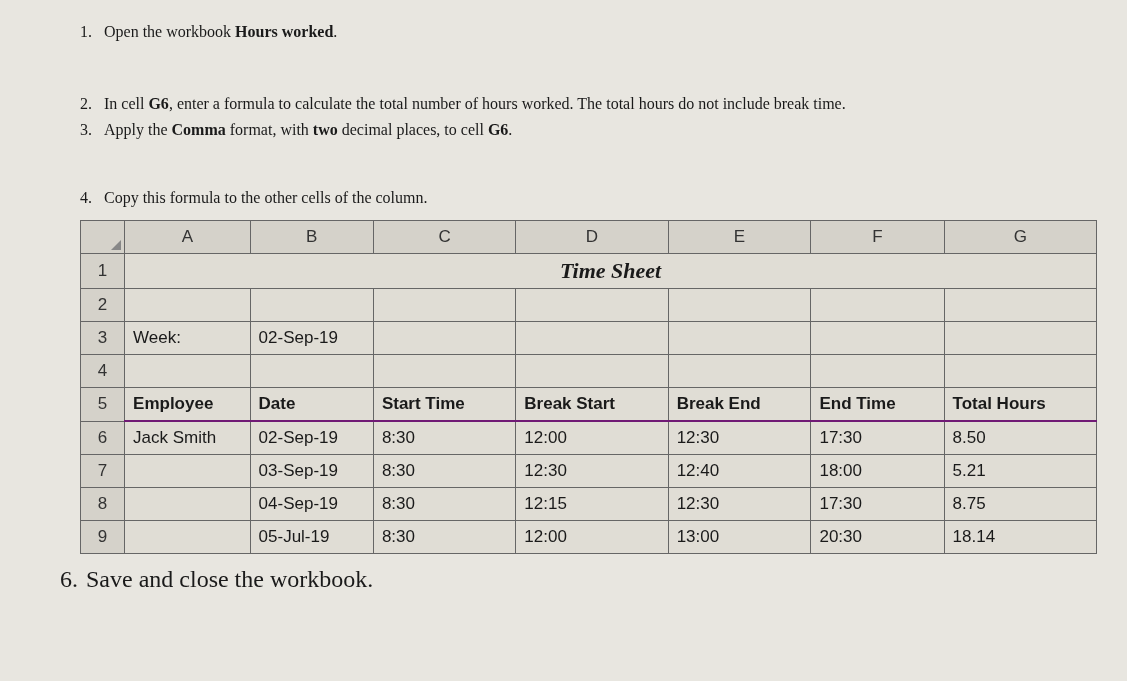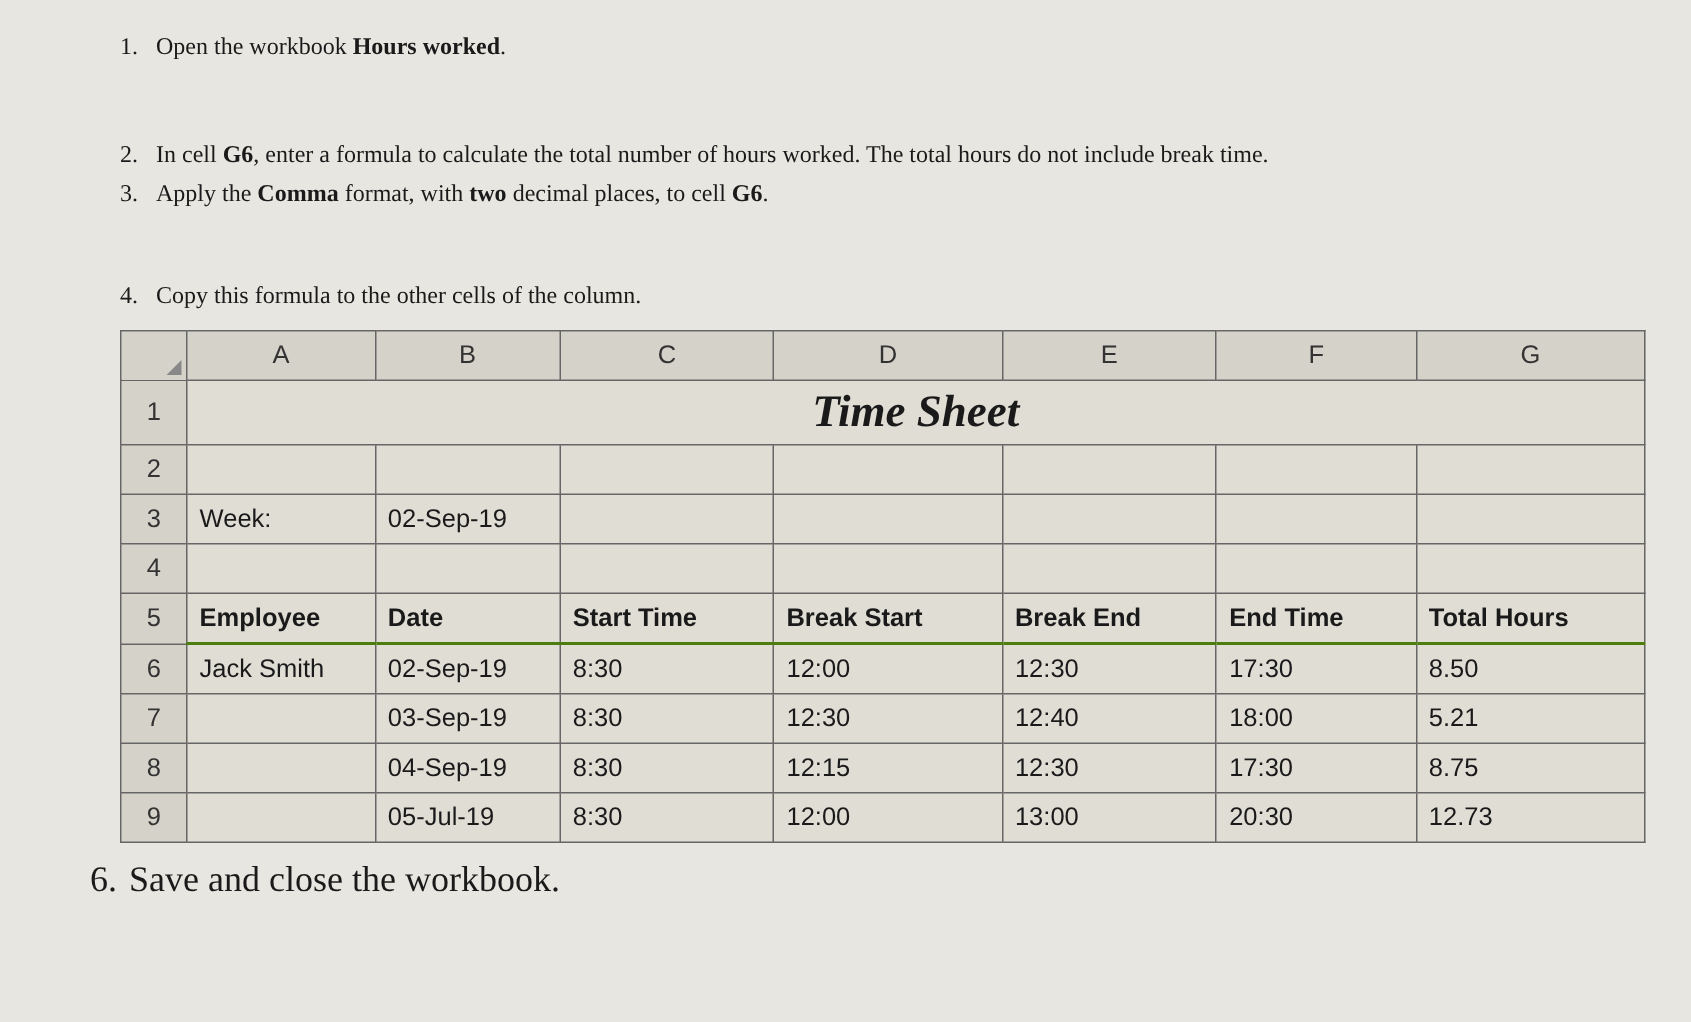--- a/index.html
+++ b/index.html
@@ -64,27 +64,27 @@
       width: 0;
       height: 0;
       border-style: solid;
       border-width: 0 0 10px 10px;
       border-color: transparent transparent #888 transparent;
     }
     .spreadsheet .title-row td.title-cell {
       text-align: center;
       font-weight: bold;
       font-style: italic;
-      font-size: 30px;
+      font-size: 22px;
       font-family: Georgia, serif;
       border-right: 1px solid #666;
     }
     .header-row td {
       font-weight: bold;
-      border-bottom: 2px solid #4d7c0f;
+      border-bottom: 2px solid #701a75;
     }
     .num { text-align: right; }
     .col-A { width: 110px; }
     .col-B { width: 110px; }
     .col-C { width: 130px; }
     .col-D { width: 140px; }
     .col-E { width: 130px; }
     .col-F { width: 120px; }
     .col-G { width: 140px; }
     .footer-instruction {
@@ -198,21 +198,21 @@
         <td class="num">8.75</td>
       </tr>
       <tr>
         <th class="row-header">9</th>
         <td></td>
         <td class="num">05-Jul-19</td>
         <td class="num">8:30</td>
         <td class="num">12:00</td>
         <td class="num">13:00</td>
         <td class="num">20:30</td>
-        <td class="num">12.73</td>
+        <td class="num">18.14</td>
       </tr>
     </tbody>
 </table>
 
 <div class="footer-instruction">
   <span class="num6">6.</span>
   <span>Save and close the workbook.</span>
 </div>
 
 </body></html>

